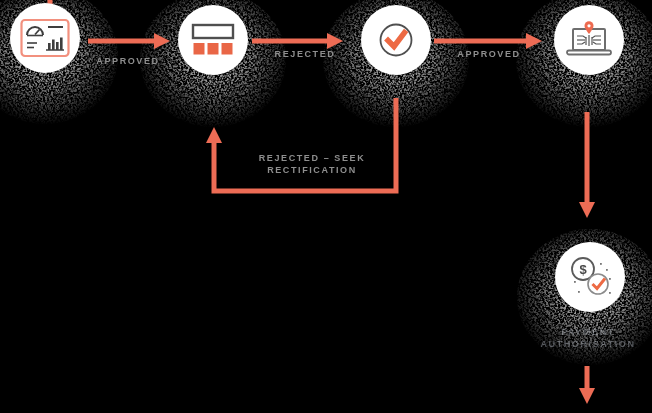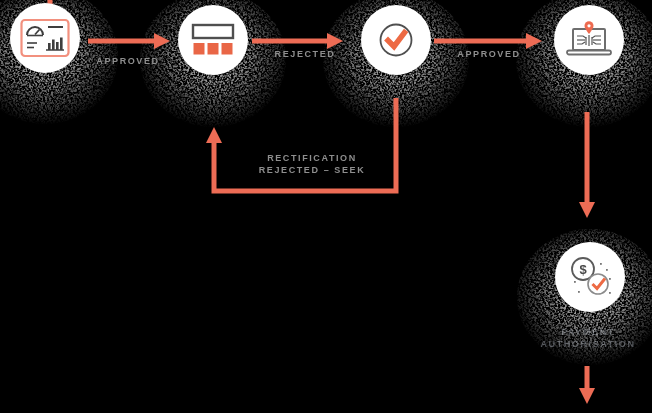--- a/index.html
+++ b/index.html
@@ -140,17 +140,17 @@
         <rect x="13" y="39" width="1.8" height="1.8"></rect>
         <rect x="44" y="40" width="1.8" height="1.8"></rect>
       </g>
     </svg>
   </div>
 
   <div class="label" style="left:128px;top:56px">APPROVED</div>
   <div class="label" style="left:305px;top:49px">REJECTED</div>
   <div class="label" style="left:489px;top:49px">APPROVED</div>
   <div class="label" style="left:312px;top:153px">
+    <div>REJECTED – SEEK</div>
     <div>RECTIFICATION</div>
-    <div>REJECTED – SEEK</div>
   </div>
 
 </div>
 
 </body></html>

